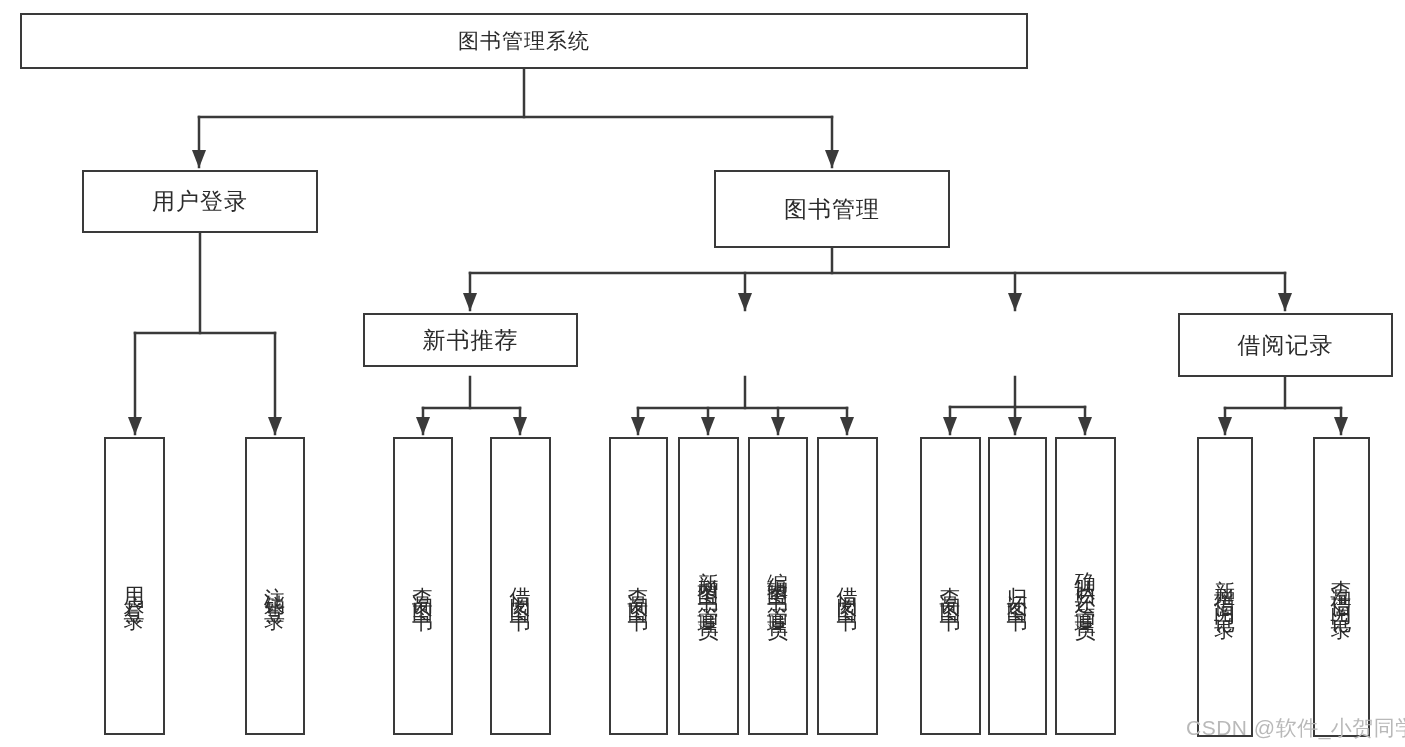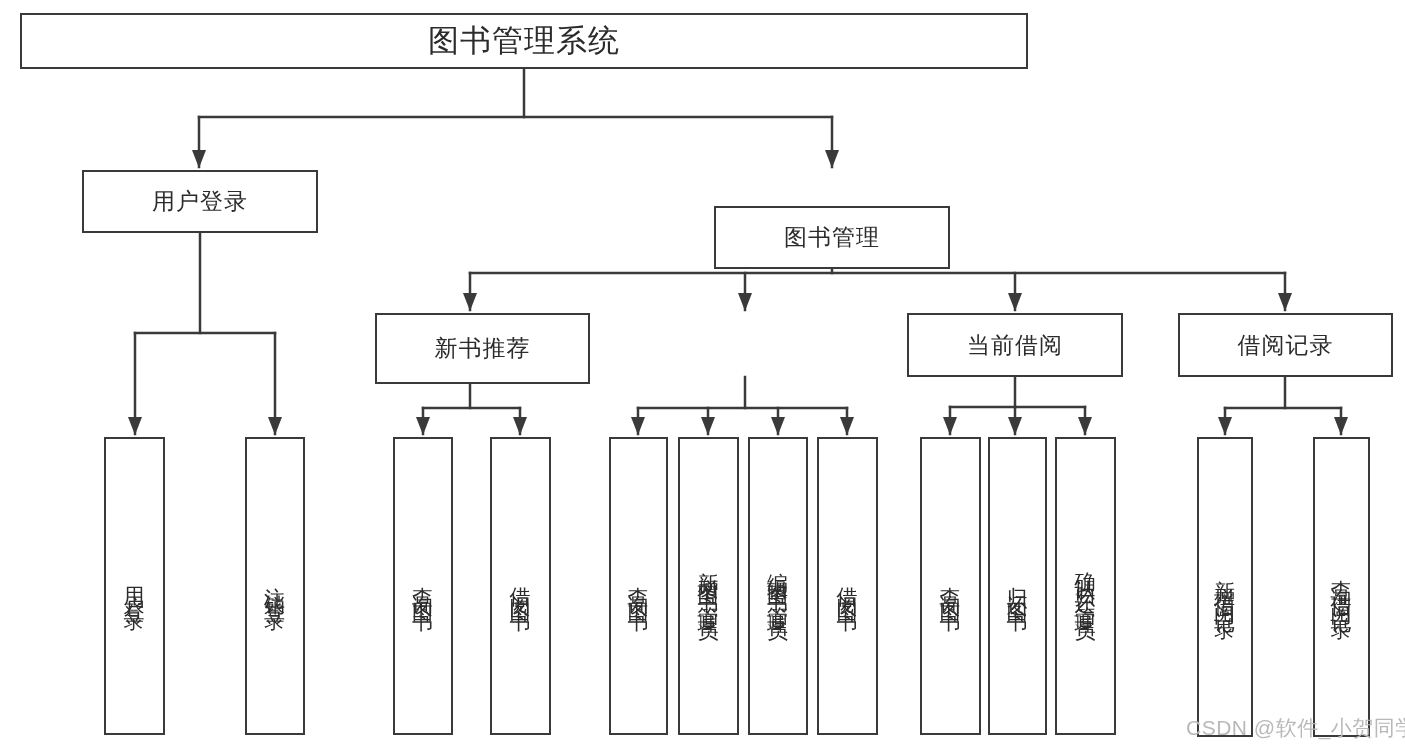--- a/index.html
+++ b/index.html
@@ -28,21 +28,21 @@
   .node {
     position: absolute;
     background: #ffffff;
     border: 2.5px solid var(--box-border);
     display: flex;
     align-items: center;
     justify-content: center;
     z-index: 2;
   }
   .node span { white-space: nowrap; }
-  .root-node span { font-size: 31px; letter-spacing: 1px; }
+  .root-node span { font-size: 21px; letter-spacing: 1px; }
   .branch-node span { font-size: 23px; letter-spacing: 1px; }
   .leaf-node span {
     writing-mode: vertical-rl;
     text-orientation: mixed;
     font-size: 21px;
     letter-spacing: 8px;
     white-space: normal;
     line-height: 1;
   }
   .leaf-node.long span { letter-spacing: 7px; }
@@ -112,29 +112,26 @@
     </g>
   </svg>
 
   <div class="node root-node" style="left:20px; top:13px; width:1008px; height:56px;">
     <span>图书管理系统</span>
   </div>
 
   <div class="node branch-node" style="left:82px; top:170px; width:236px; height:63px;">
     <span>用户登录</span>
   </div>
-  <div class="node branch-node" style="left:714px; top:170px; width:236px; height:63px;margin-top:36px;">
+  <div class="node branch-node" style="left:714px; top:170px; width:236px; height:78px;">
     <span>图书管理</span>
   </div>
 
-  <div class="node branch-node" style="left:375px; top:313px; width:215px; height:71px;text-align:right;">
+  <div class="node branch-node" style="left:363px; top:313px; width:215px; height:54px;text-align:right;">
     <span>新书推荐</span>
-  </div>
-  <div class="node branch-node" style="left:907px; top:313px; width:216px; height:64px;">
-    <span>当前借阅</span>
   </div>
   <div class="node branch-node" style="left:1178px; top:313px; width:215px; height:64px;">
     <span>借阅记录</span>
   </div>
 
   <div class="node leaf-node" style="left:104px; top:437px; width:61px; height:298px;">
     <span>用户登录</span>
   </div>
   <div class="node leaf-node" style="left:245px; top:437px; width:60px; height:298px;">
     <span>注销登录</span>

